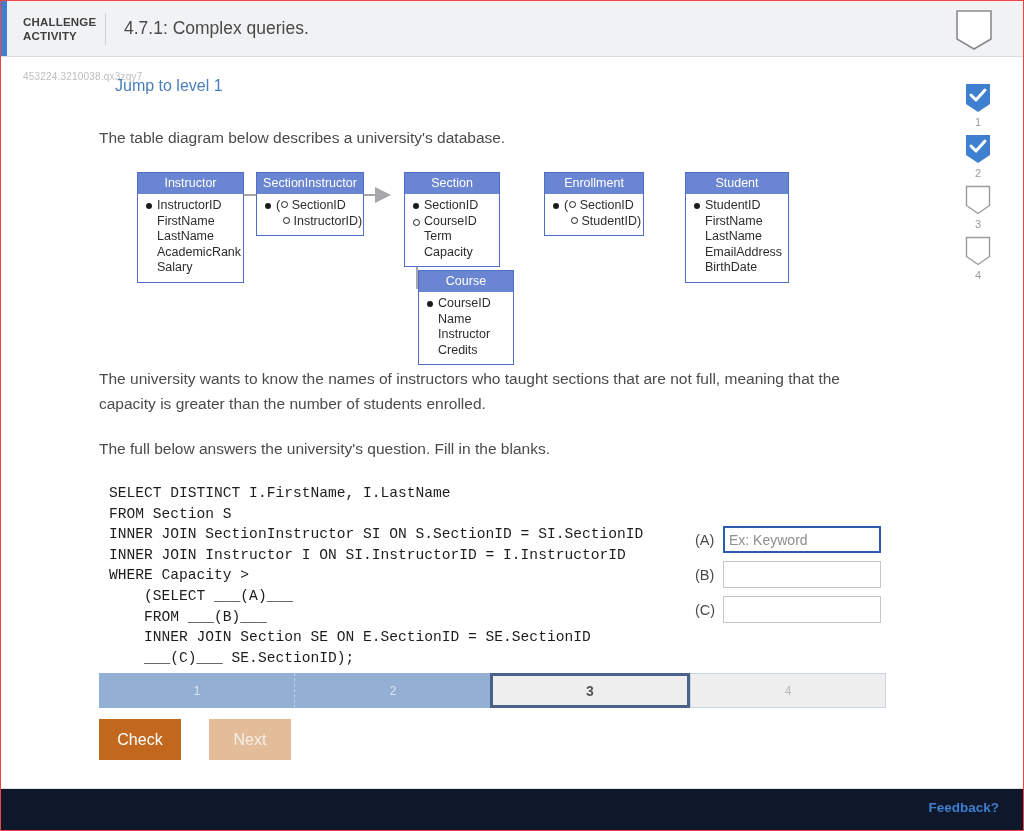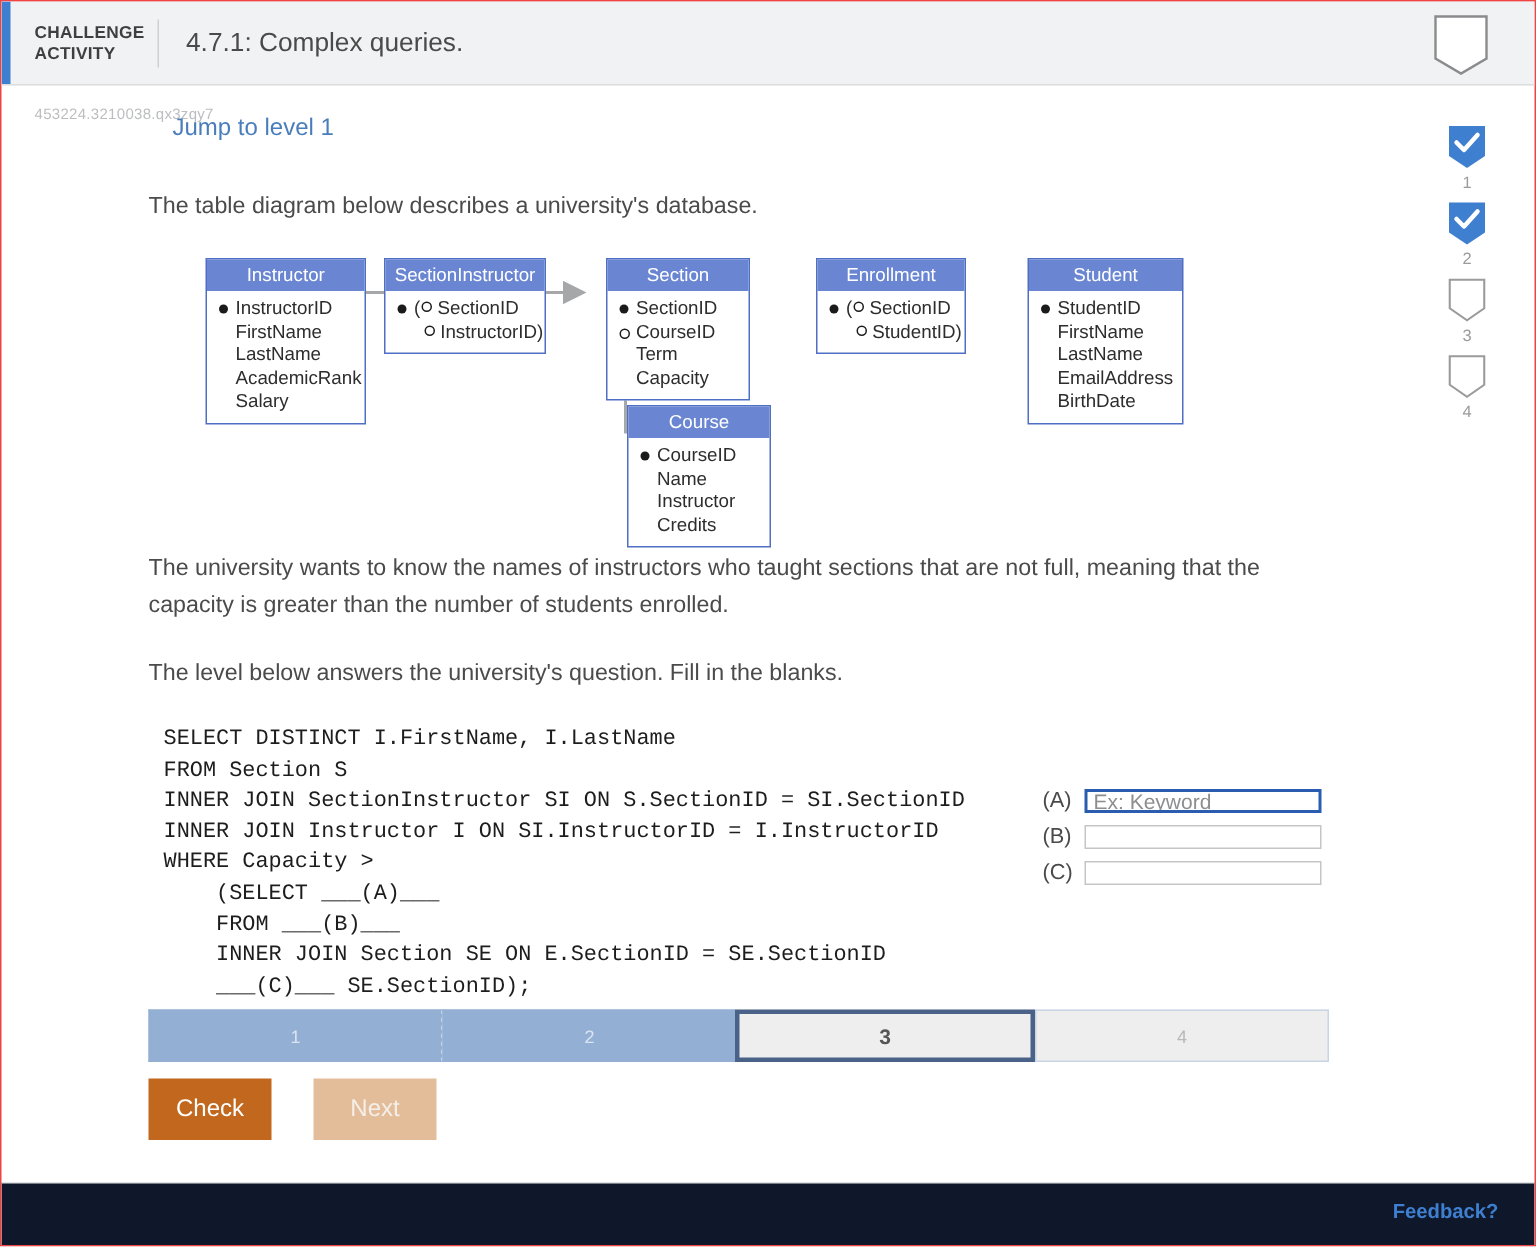--- a/index.html
+++ b/index.html
@@ -147,21 +147,21 @@
     font-family: "Liberation Mono", monospace;
     font-size: 14.6px;
     line-height: 20.6px;
     color: #1d1d1d;
     white-space: pre;
   }
   .answers { position: absolute; left: 694px; top: 43px; }
   .ans-row { display: flex; align-items: center; margin-bottom: 8px; }
   .ans-label { width: 28px; font-size: 14.5px; color: #4a4a4a; }
   .ans-input {
-    width: 158px; height: 16px;
+    width: 158px; height: 27px;
     font-family: "Liberation Sans", sans-serif;
     font-size: 14px;
     padding: 1px 4px;
     color: #333;
     border: 1px solid #c4c5c7;
     background: #fff;
     outline: none;
   }
   .ans-input.focused {
     border: 2px solid #2a5db0;
@@ -372,21 +372,21 @@
         <div class="tbl-body">
           <div class="fld pk">CourseID</div>
           <div class="fld plain">Name</div>
           <div class="fld plain">Instructor</div>
           <div class="fld plain">Credits</div>
         </div>
       </div>
     </div>
 
     <p class="para p-q">The university wants to know the names of instructors who taught sections that are not full, meaning that the capacity is greater than the number of students enrolled.</p>
-    <p class="para p-fill">The level below answers the university's question. Fill in the blanks.</p>
+    <p class="para p-fill">The full below answers the university's question. Fill in the blanks.</p>
 
     <div class="qa">
       <pre class="code">SELECT DISTINCT I.FirstName, I.LastName
 FROM Section S
 INNER JOIN SectionInstructor SI ON S.SectionID = SI.SectionID
 INNER JOIN Instructor I ON SI.InstructorID = I.InstructorID
 WHERE Capacity &gt;
     (SELECT ___(A)___
     FROM ___(B)___
     INNER JOIN Section SE ON E.SectionID = SE.SectionID

